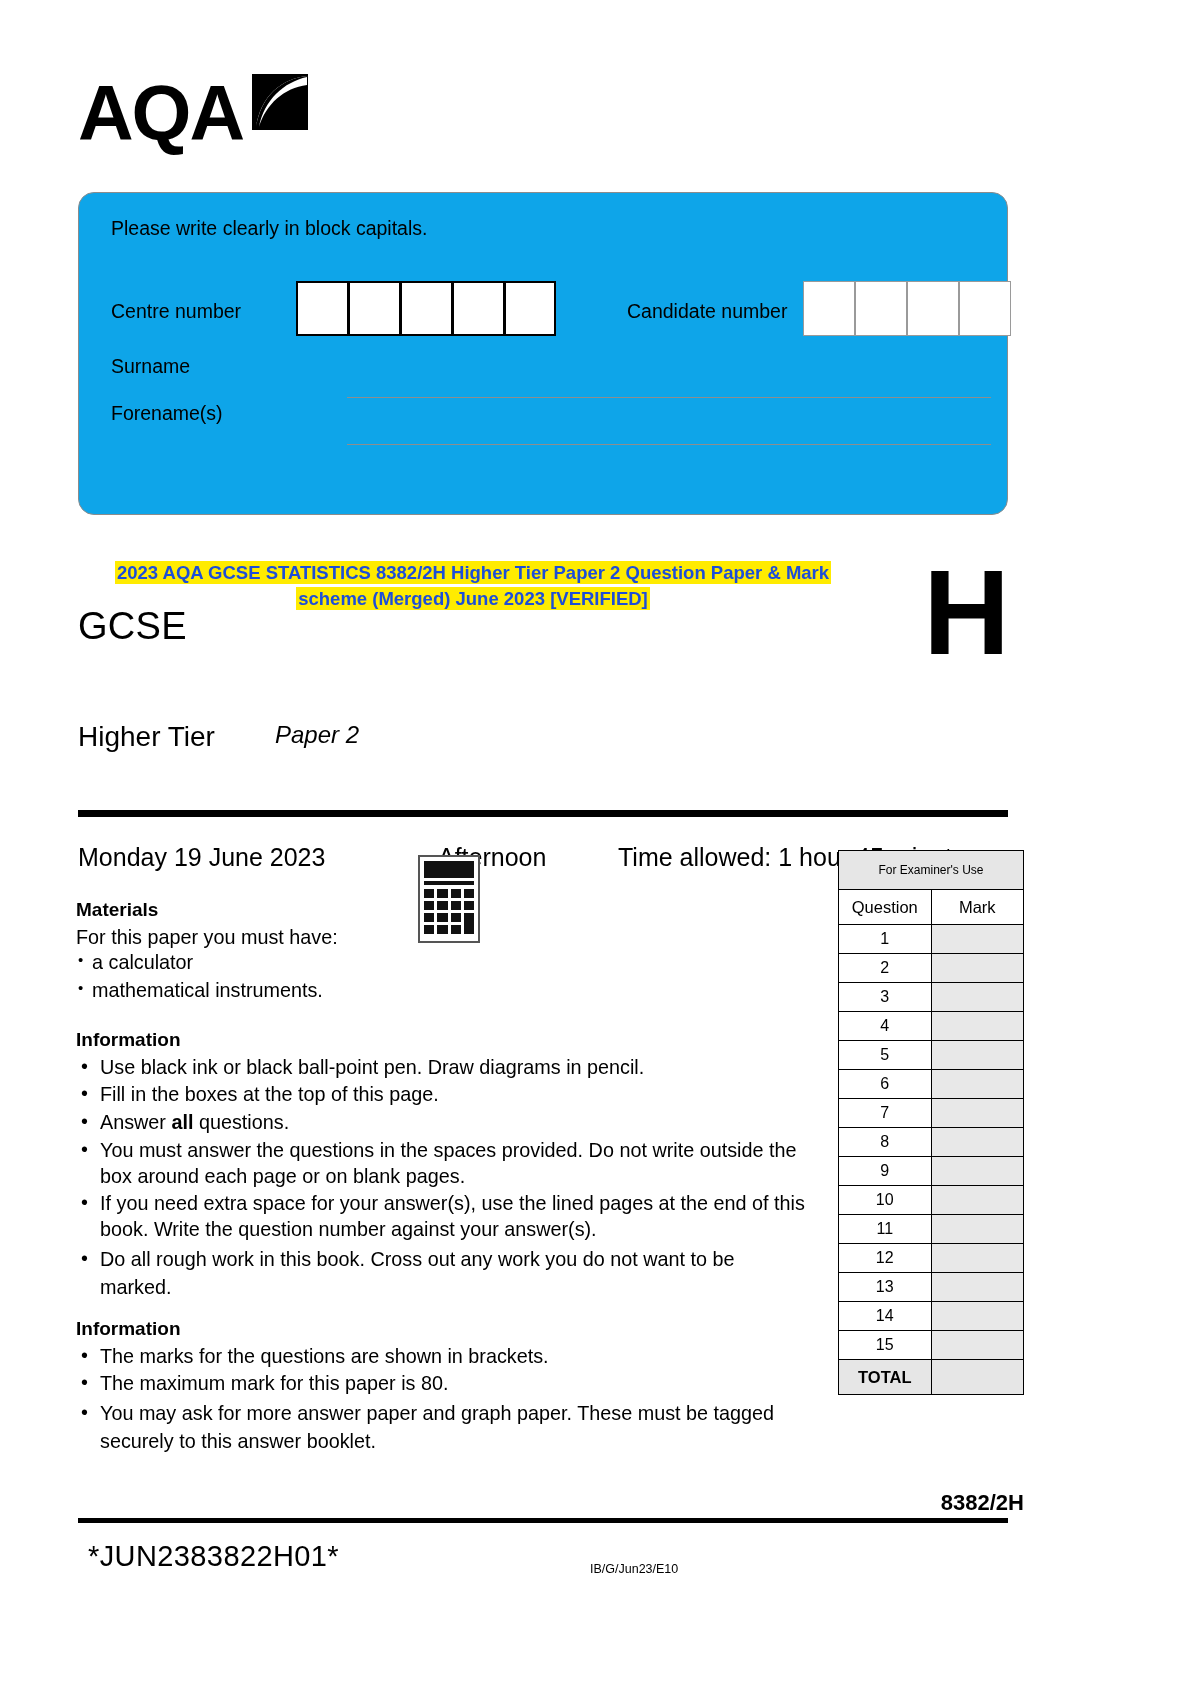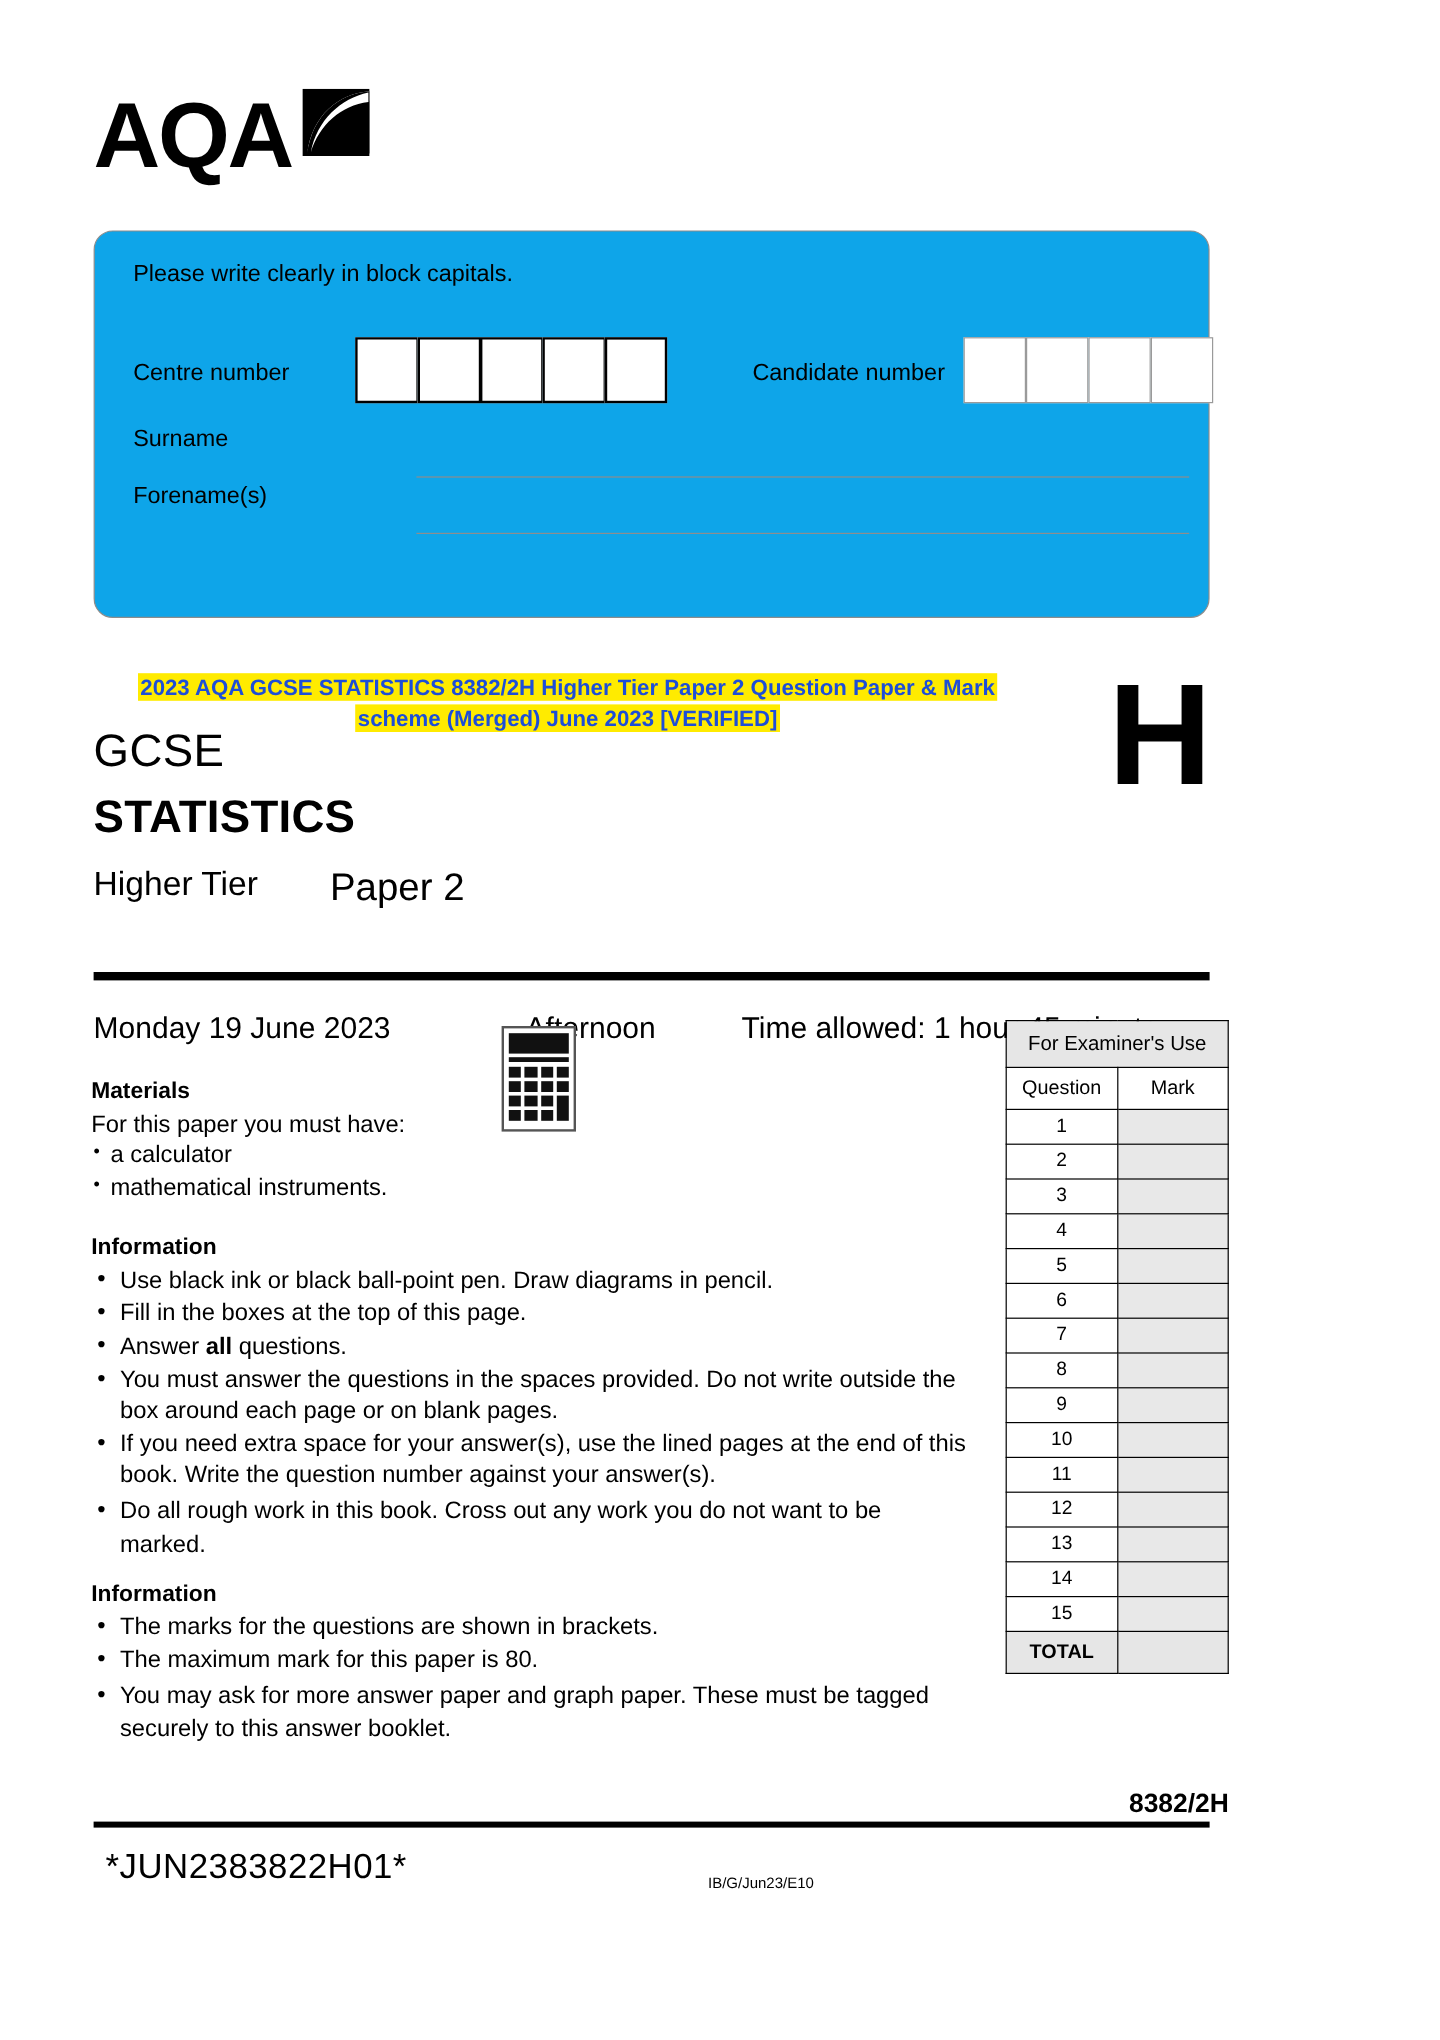--- a/index.html
+++ b/index.html
@@ -152,21 +152,22 @@
   .t-tier {
     position: absolute;
     left: 78px;
     top: 721px;
     font-size: 28px;
   }
   .t-paper {
     position: absolute;
     left: 275px;
     top: 721px;
-    font-size: 32px;
+    font-size: 24px;
+    font-style: italic;
   }
   .tier-letter {
     position: absolute;
     right: 190px;
     top: 552px;
     font-size: 120px;
     font-weight: bold;
     line-height: 1;
   }
 
@@ -279,21 +280,21 @@
   }
   .ex-table td, .ex-table th {
     border: 1.6px solid #000;
     text-align: center;
     height: 28px;
     padding: 0;
     font-weight: normal;
   }
   .ex-table .hdr-span {
     background: #e6e6e6;
-    font-size: 17px;
+    font-size: 12px;
     height: 38px;
   }
   .ex-table .colhead {
     background: #fff;
     height: 34px;
     font-size: 16.5px;
   }
   .ex-table td.qnum { width: 50%; background: #fff; }
   .ex-table td.mark { width: 50%; background: #e8e8e8; }
   .ex-table td.total-lbl {
@@ -384,21 +385,20 @@
     </div>
 
   </div>
 
   <div class="banner">
     <span class="hl">2023 AQA GCSE STATISTICS 8382/2H Higher Tier Paper 2 Question Paper &amp; Mark</span><br>
     <span class="hl">scheme (Merged) June 2023 [VERIFIED]</span>
   </div>
 
   <div class="t-gcse">GCSE</div>
-  <div class="t-subject">STATISTICS</div>
   <div class="t-tier">Higher Tier</div>
   <div class="t-paper">Paper 2</div>
   <div class="tier-letter">H</div>
 
   <div class="thick-rule"></div>
 
   <div class="datetime-row">
     <div class="dt-date">Monday 19 June 2023</div>
     <div class="dt-part">Afternoon</div>
     <div class="dt-time">Time allowed: 1 hour 45 minutes</div>

